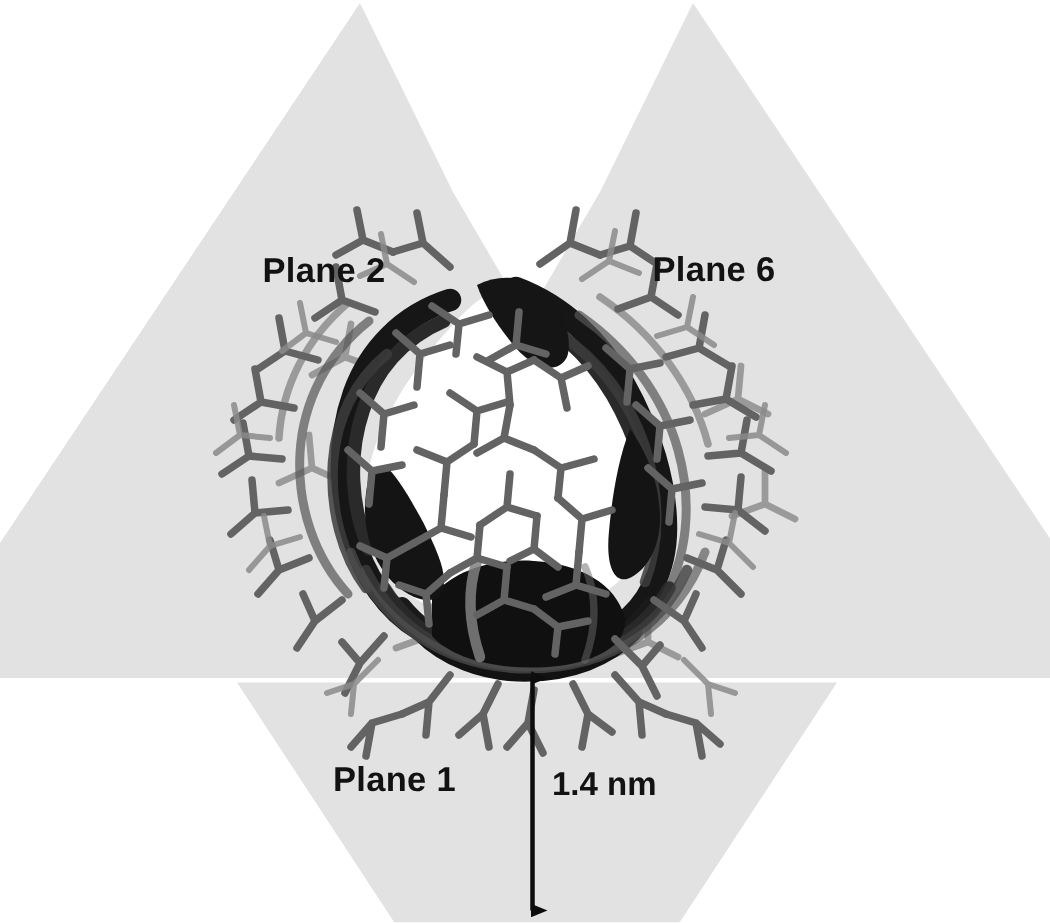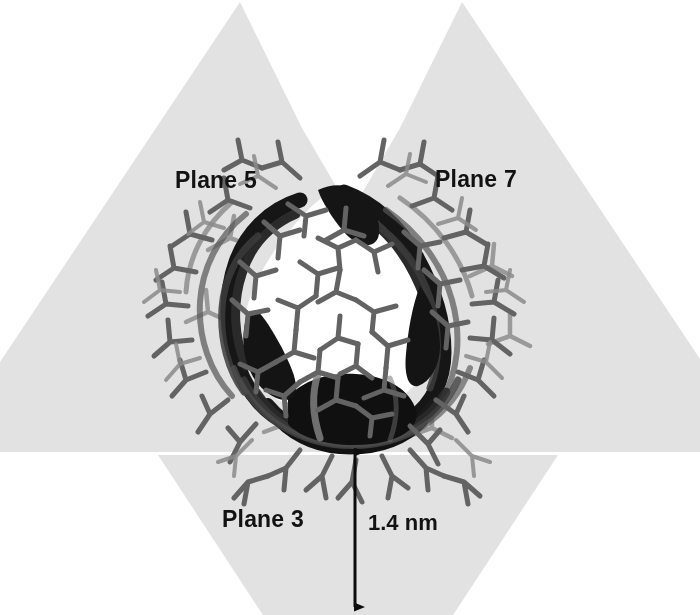--- a/index.html
+++ b/index.html
@@ -215,21 +215,21 @@
       <marker id="arrowup" markerWidth="9" markerHeight="11" refX="4.5" refY="10" orient="auto" markerUnits="userSpaceOnUse">
         <path d="M4.5 0 L9 11 L0 11 Z" fill="#0d0d0d"></path>
       </marker>
       <marker id="arrowdown" markerWidth="9" markerHeight="11" refX="4.5" refY="10" orient="auto" markerUnits="userSpaceOnUse">
         <path d="M4.5 0 L9 11 L0 11 Z" fill="#0d0d0d"></path>
       </marker>
     </defs>
     <line x1="355" y1="452" x2="355" y2="607" stroke="#0d0d0d" stroke-width="3" marker-start="url(#arrowup)" marker-end="url(#arrowdown)"></line>
   </svg>
 
-  <div class="plane-label" id="plane-1-label">Plane 3</div>
-
-  <div class="plane-label" id="plane-2-label">Plane 5</div>
-
-  <div class="plane-label" id="plane-3-label">Plane 7</div>
+  <div class="plane-label" id="plane-1-label">Plane 1</div>
+
+  <div class="plane-label" id="plane-2-label">Plane 2</div>
+
+  <div class="plane-label" id="plane-3-label">Plane 6</div>
 
   <div id="distance-label">1.4 nm</div>
 
 </div>
 
 </body></html>

